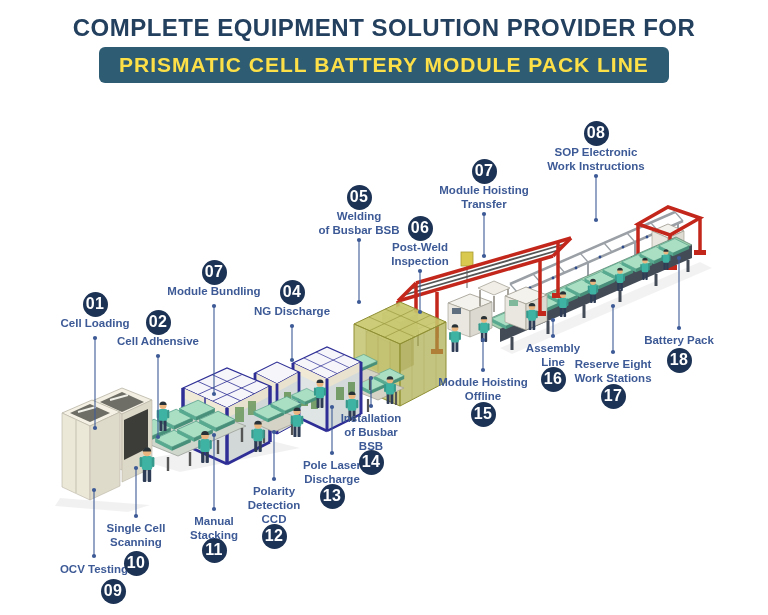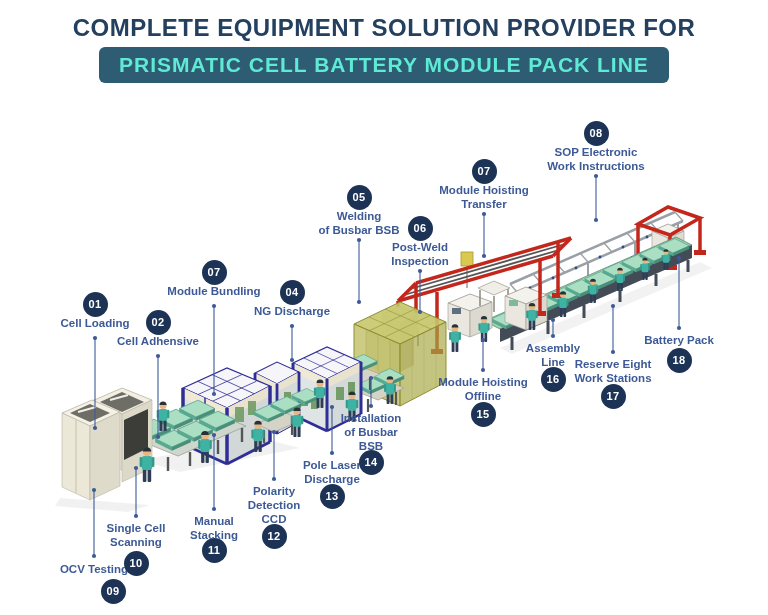--- a/index.html
+++ b/index.html
@@ -1,28 +1,28 @@
 <!DOCTYPE html>
 <html><head>
 <meta charset="utf-8">
 <style>
   html,body{margin:0;padding:0;background:#fff;}
   .canvas{position:relative;width:768px;height:615px;background:#ffffff;overflow:hidden;
           font-family:"Liberation Sans",sans-serif;border-radius:18px;}
   .hdr{position:absolute;top:0;left:0;width:768px;text-align:center;}
   .title{margin-top:14px;font-size:24px;font-weight:700;color:#24405f;letter-spacing:.5px;}
-  .subtitle-band{display:inline-block;margin-top:5px;background:#2d5c73;color:#5eead4;
+  .subtitle-band{display:inline-block;margin-top:5px;background:#2d5c73;color:#fde047;
                  font-size:21px;font-weight:700;letter-spacing:1px;
                  padding:6px 20px;border-radius:6px;}
   #scene{position:absolute;left:0;top:0;}
   #leader-lines{position:absolute;left:0;top:0;pointer-events:none;}
   #leader-lines line{stroke:#3d5a96;stroke-width:1.1;}
   #leader-lines circle{fill:#3d5a96;}
   .badge{position:absolute;width:25px;height:25px;border-radius:50%;background:#1d3355;
-         color:#fff;font-size:11px;font-weight:700;letter-spacing:.3px;
+         color:#fff;font-size:16px;font-weight:700;letter-spacing:.3px;
          display:flex;align-items:center;justify-content:center;z-index:5;}
   .slabel{position:absolute;width:150px;text-align:center;font-size:11.5px;font-weight:600;
           color:#3d5a96;line-height:14px;z-index:5;}
 </style>
 </head>
 <body>
 
 <div class="canvas">
 
   <svg id="scene" width="768" height="615" viewBox="0 0 768 615">

